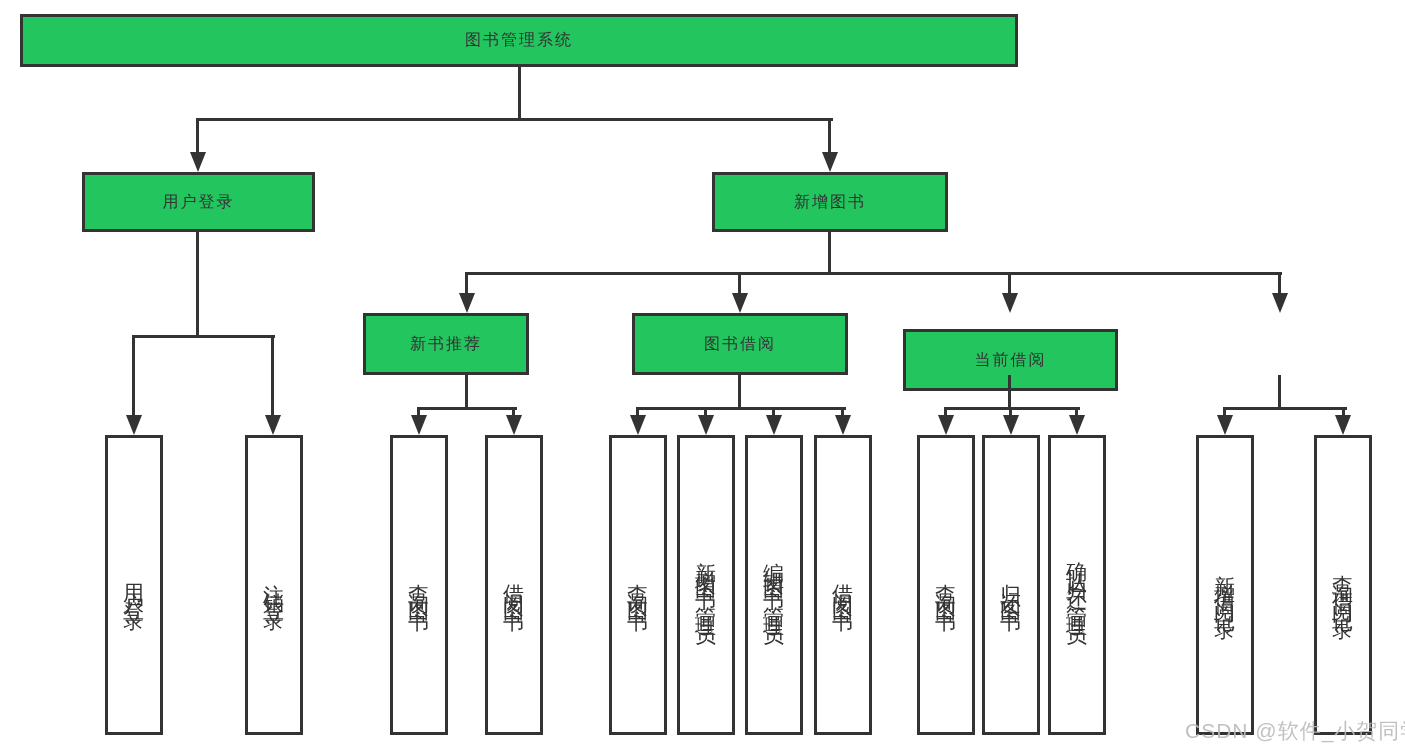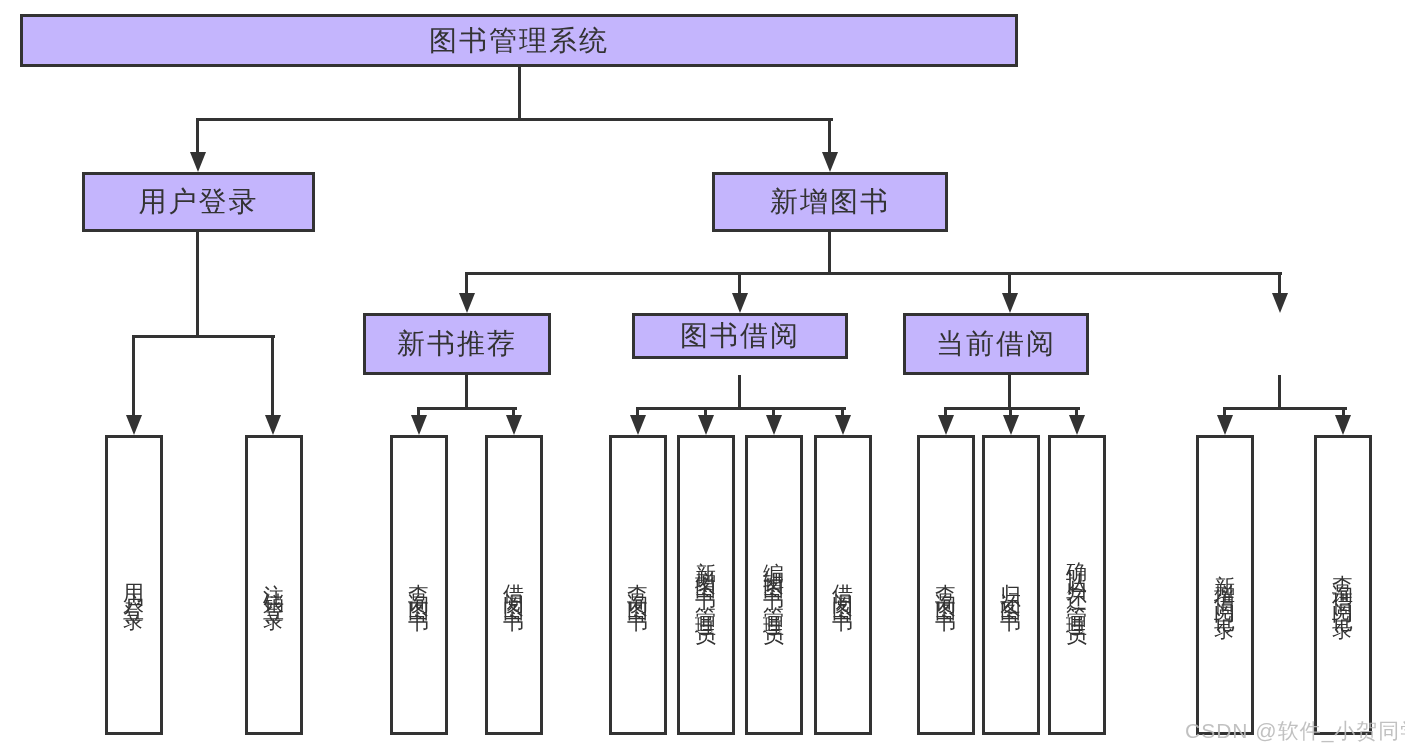--- a/index.html
+++ b/index.html
@@ -1,23 +1,23 @@
 <!DOCTYPE html>
 <html><head>
 <meta charset="utf-8">
 <style>
   html,body{margin:0;padding:0;background:#ffffff;}
   .stage{
     position:relative;width:1405px;height:747px;background:#ffffff;
     font-family:"Liberation Sans","DejaVu Sans",sans-serif;color:#333333;overflow:hidden;
   }
   .box{
-    position:absolute;box-sizing:border-box;border:3px solid #333333;background:#c4b5fd;
+    position:absolute;box-sizing:border-box;border:3px solid #333333;background:#22c55e;
     display:flex;align-items:center;justify-content:center;
-    font-size:28px;letter-spacing:2px;white-space:nowrap;
+    font-size:16px;letter-spacing:2px;white-space:nowrap;
   }
   .vbox{
     position:absolute;box-sizing:border-box;border:3px solid #333333;background:#ffffff;
     display:flex;align-items:center;justify-content:center;
   }
   .vtext{
     writing-mode:vertical-lr;text-orientation:mixed;
     font-size:21px;letter-spacing:9px;line-height:1;
   }
   .line{position:absolute;background:#333333;}
@@ -65,27 +65,27 @@
   <div class="line" style="left:465px;top:272px;width:817px;height:3px"></div>
   <div class="line" style="left:465px;top:272px;width:3px;height:23px"></div>
   <div class="line" style="left:738px;top:272px;width:3px;height:23px"></div>
   <div class="line" style="left:1008px;top:272px;width:3px;height:23px"></div>
   <div class="line" style="left:1278px;top:272px;width:3px;height:23px"></div>
   <div class="arrow" style="left:459px;top:293px"></div>
   <div class="arrow" style="left:732px;top:293px"></div>
   <div class="arrow" style="left:1002px;top:293px"></div>
   <div class="arrow" style="left:1272px;top:293px"></div>
 
-  <div class="box" style="left:363px;top:313px;width:188px;height:62px">
+  <div class="box" style="left:363px;top:313px;width:166px;height:62px">
     <span>新书推荐</span>
   </div>
-  <div class="box" style="left:632px;top:313px;width:216px;height:46px">
+  <div class="box" style="left:632px;top:313px;width:216px;height:62px">
     <span>图书借阅</span>
   </div>
-  <div class="box" style="left:903px;top:313px;width:186px;height:62px">
+  <div class="box" style="left:903px;top:329px;width:215px;height:62px">
     <span>当前借阅</span>
   </div>
 
   <div class="line" style="left:465px;top:375px;width:3px;height:35px"></div>
   <div class="line" style="left:417px;top:407px;width:100px;height:3px"></div>
   <div class="line" style="left:417px;top:407px;width:3px;height:12px"></div>
   <div class="line" style="left:512px;top:407px;width:3px;height:12px"></div>
   <div class="arrow" style="left:411px;top:415px"></div>
   <div class="arrow" style="left:506px;top:415px"></div>
 

